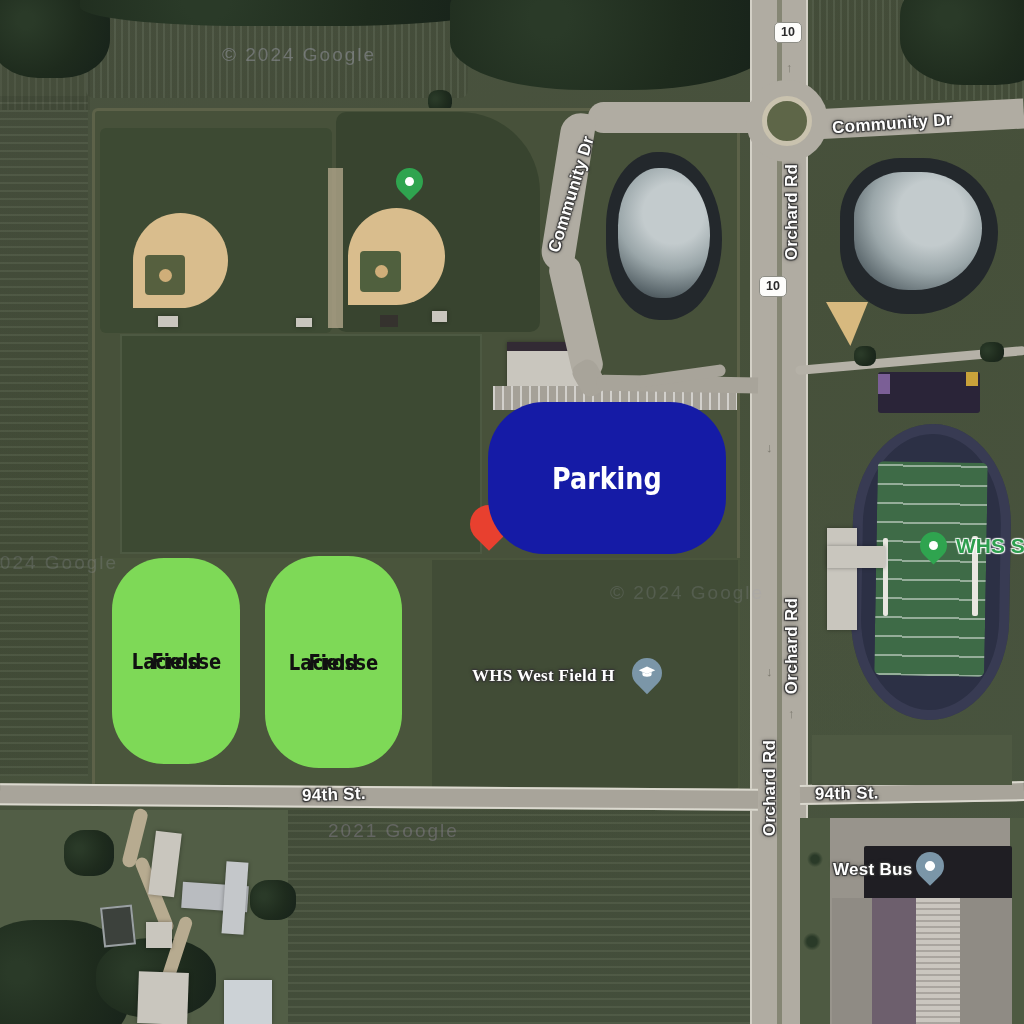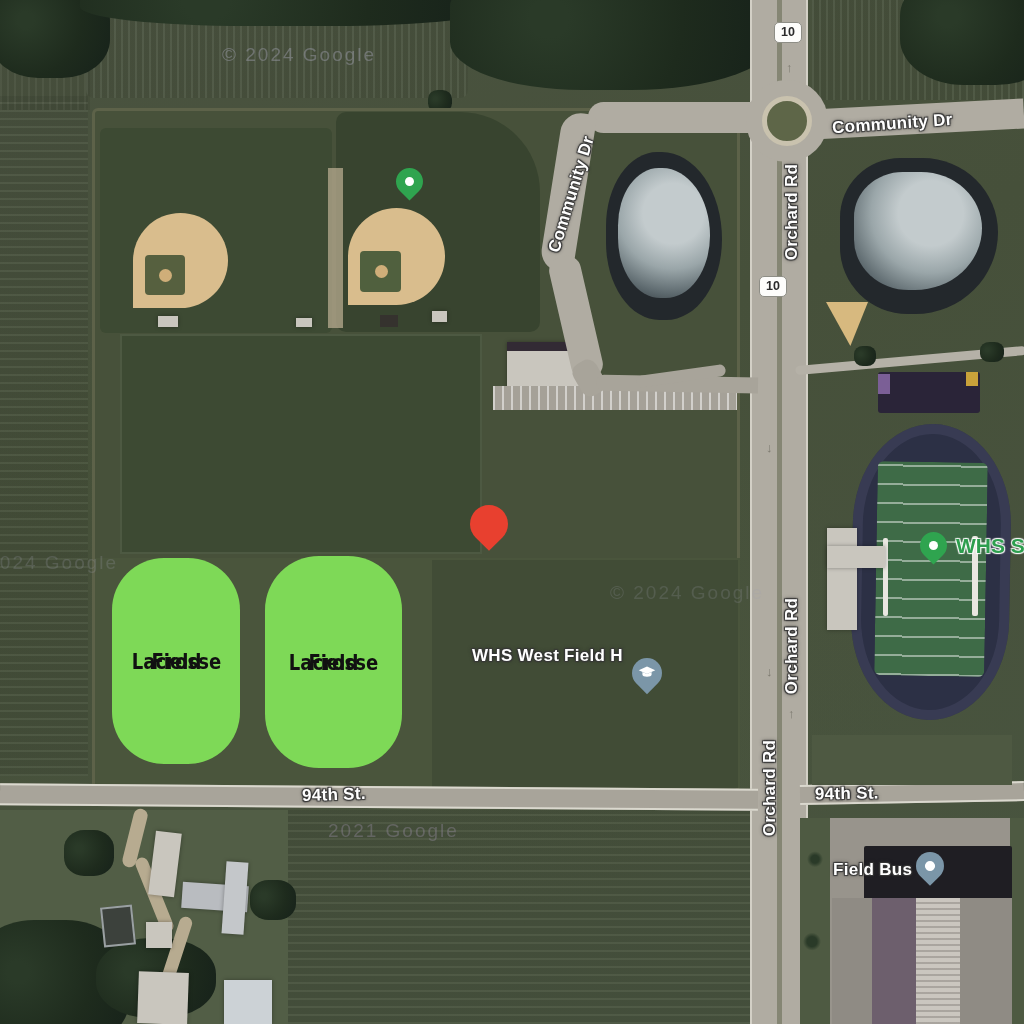--- a/index.html
+++ b/index.html
@@ -171,42 +171,45 @@
   <div class="glabel" style="left:832px;top:114px;transform:rotate(-4deg);">Community Dr</div>
   <div class="glabel" style="left:740px;top:202px;transform:rotate(-90deg);transform-origin:center;width:100px;text-align:center;left:742px;">Orchard Rd</div>
   <div class="glabel" style="left:742px;top:636px;transform:rotate(-90deg);transform-origin:center;width:100px;text-align:center;">Orchard Rd</div>
   <div class="glabel" style="left:720px;top:778px;transform:rotate(-90deg);transform-origin:center;width:100px;text-align:center;">Orchard Rd</div>
   <div class="glabel" style="left:302px;top:785px;transform:rotate(-2deg);">94th St.</div>
   <div class="glabel" style="left:815px;top:784px;transform:rotate(-1deg);">94th St.</div>
 
   <div class="shield" style="left:774px;top:22px;">10</div>
   <div class="shield" style="left:759px;top:276px;">10</div>
 
-  <div class="glabel" style="left:472px;top:646px;">WHS West Field H</div>
+  <div class="glabel" style="left:472px;top:666px;font-family:Liberation Serif, serif;">WHS West Field H</div>
   <div class="poi-green" style="left:956px;top:534px;">WHS Sta</div>
-  <div class="glabel" style="left:833px;top:860px;">Field Bus</div>
+  <div class="glabel" style="left:833px;top:860px;">West Bus</div>
 
   <div class="pin" style="left:396px;top:168px;width:27px;height:27px;background:#2fa44f;">
       <div class="dot"></div>
     </div>
   <div class="pin" style="left:920px;top:532px;width:27px;height:27px;background:#2fa44f;">
       <div class="dot"></div>
     </div>
   <div class="pin" style="left:632px;top:658px;width:30px;height:30px;background:#7b96a8;">
     <svg viewBox="0 0 24 24" style="position:absolute;left:4px;top:4px;width:22px;height:22px;transform:rotate(45deg);" aria-hidden="true">
       <path d="M12 5 L21 9 L12 13 L3 9 Z" fill="#ffffff"></path>
       <path d="M7 11 v3 c0 1.2 2.2 2.2 5 2.2 s5 -1 5 -2.2 v-3 l-5 2.2 Z" fill="#ffffff"></path>
     </svg>
   </div>
   <div class="pin" style="left:916px;top:852px;width:28px;height:28px;background:#7b96a8;">
       <div class="dot"></div>
     </div>
 
   <div class="pin" style="left:470px;top:505px;width:38px;height:38px;background:#e8402f;z-index:5;"></div>
 
+  <div class="ann-box ann-font" style="left: 488px; top: 402px; width: 238px; height: 152px; border-radius: 56px; z-index: 6; font-size: 31px; background-color: rgb(21, 27, 166); color: rgb(255, 255, 255);">
+    <span>Parking</span>
+  </div>
 
   <div class="ann-box ann-font" style="left: 112px; top: 558px; width: 128px; height: 206px; border-radius: 52px; z-index: 6; font-size: 22px; gap: 15px; background-color: rgb(126, 217, 87); color: rgb(17, 17, 17);">
     <span>Lacrosse</span>
     <span>Field</span>
   </div>
 
   <div class="ann-box ann-font" style="left: 265px; top: 556px; width: 137px; height: 212px; border-radius: 54px; z-index: 6; font-size: 22px; gap: 15px; background-color: rgb(126, 217, 87); color: rgb(17, 17, 17);">
     <span>Lacrosse</span>
     <span>Field</span>
   </div>

